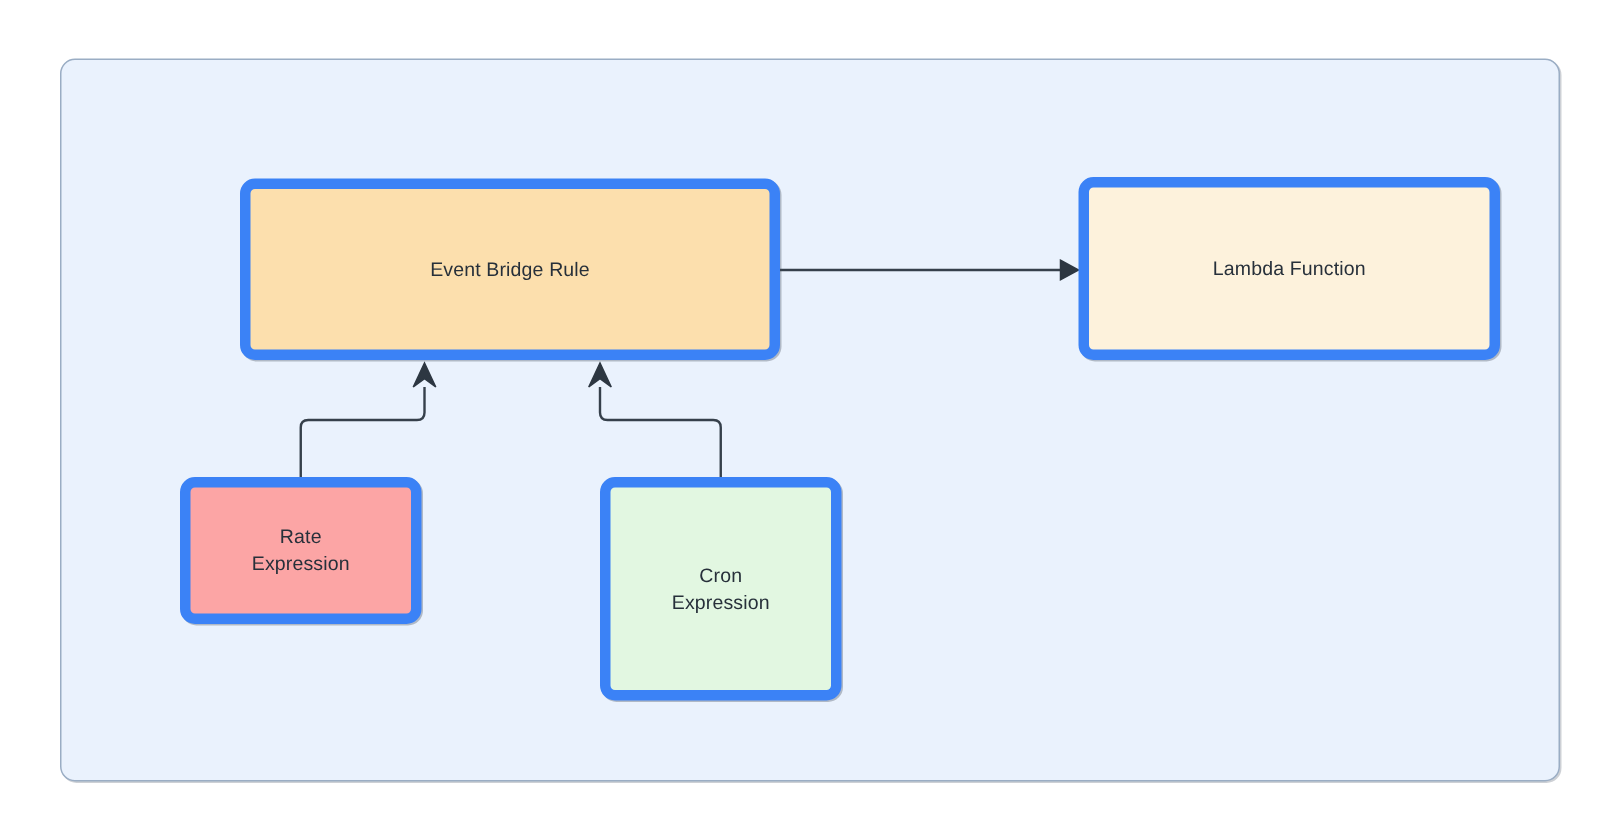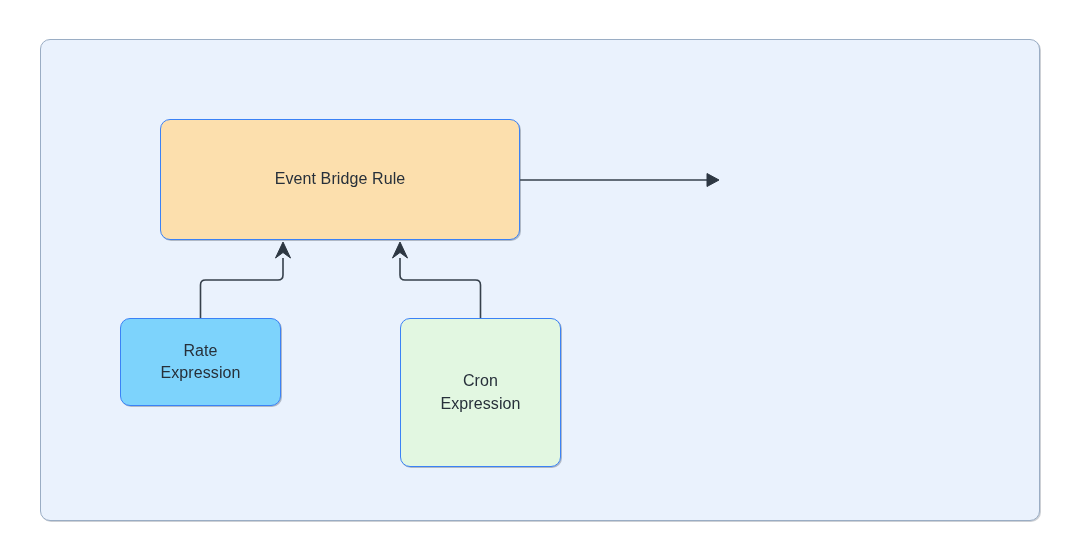--- a/index.html
+++ b/index.html
@@ -28,28 +28,28 @@
     height: 482px;
     background: #eaf2fd;
     border: 1px solid #9aadc4;
     border-radius: 10px;
     box-sizing: border-box;
     box-shadow: 1px 1px 0 rgba(90,100,115,0.30);
   }
   .node {
     position: absolute;
     box-sizing: border-box;
-    border: 1px solid #3b82f6;
+    border: 7px solid #3b82f6;
     border-radius: 10px;
     display: flex;
     align-items: center;
     justify-content: center;
     text-align: center;
     color: #27303a;
-    font-size: 16px;
+    font-size: 13px;
     line-height: 1.38;
     letter-spacing: 0.1px;
     box-shadow: 1px 1px 0 rgba(70,80,95,0.35);
     white-space: pre-line;
   }
   .node-eventbridge {
     left: 160px;
     top: 119px;
     width: 360px;
     height: 121px;
@@ -59,22 +59,22 @@
     left: 719px;
     top: 118px;
     width: 281px;
     height: 122px;
     background: #fdf2dc;
   }
   .node-rate {
     left: 120px;
     top: 318px;
     width: 161px;
-    height: 88px;
-    background: #7dd3fc;
+    height: 98px;
+    background: #fca5a5;
   }
   .node-cron {
     left: 400px;
     top: 318px;
     width: 161px;
     height: 149px;
     background: #e2f7e1;
   }
   .edge-layer {
     position: absolute;
@@ -120,20 +120,21 @@
 
     <g>
       <path class="edge-path" d="M 480.5 318 L 480.5 285 Q 480.5 280 475.5 280
                L 405 280 Q 400 280 400 275 L 400 258"></path>
       <polygon class="edge-head" points="392.5,258 400,242 407.5,258 400,252.5"></polygon>
     </g>
   </svg>
 
   <div class="node node-eventbridge">Event Bridge Rule</div>
 
+  <div class="node node-lambda">Lambda Function</div>
 
   <div class="node node-rate">Rate
 Expression</div>
 
   <div class="node node-cron">Cron
 Expression</div>
 
 </div>
 
 </body></html>

